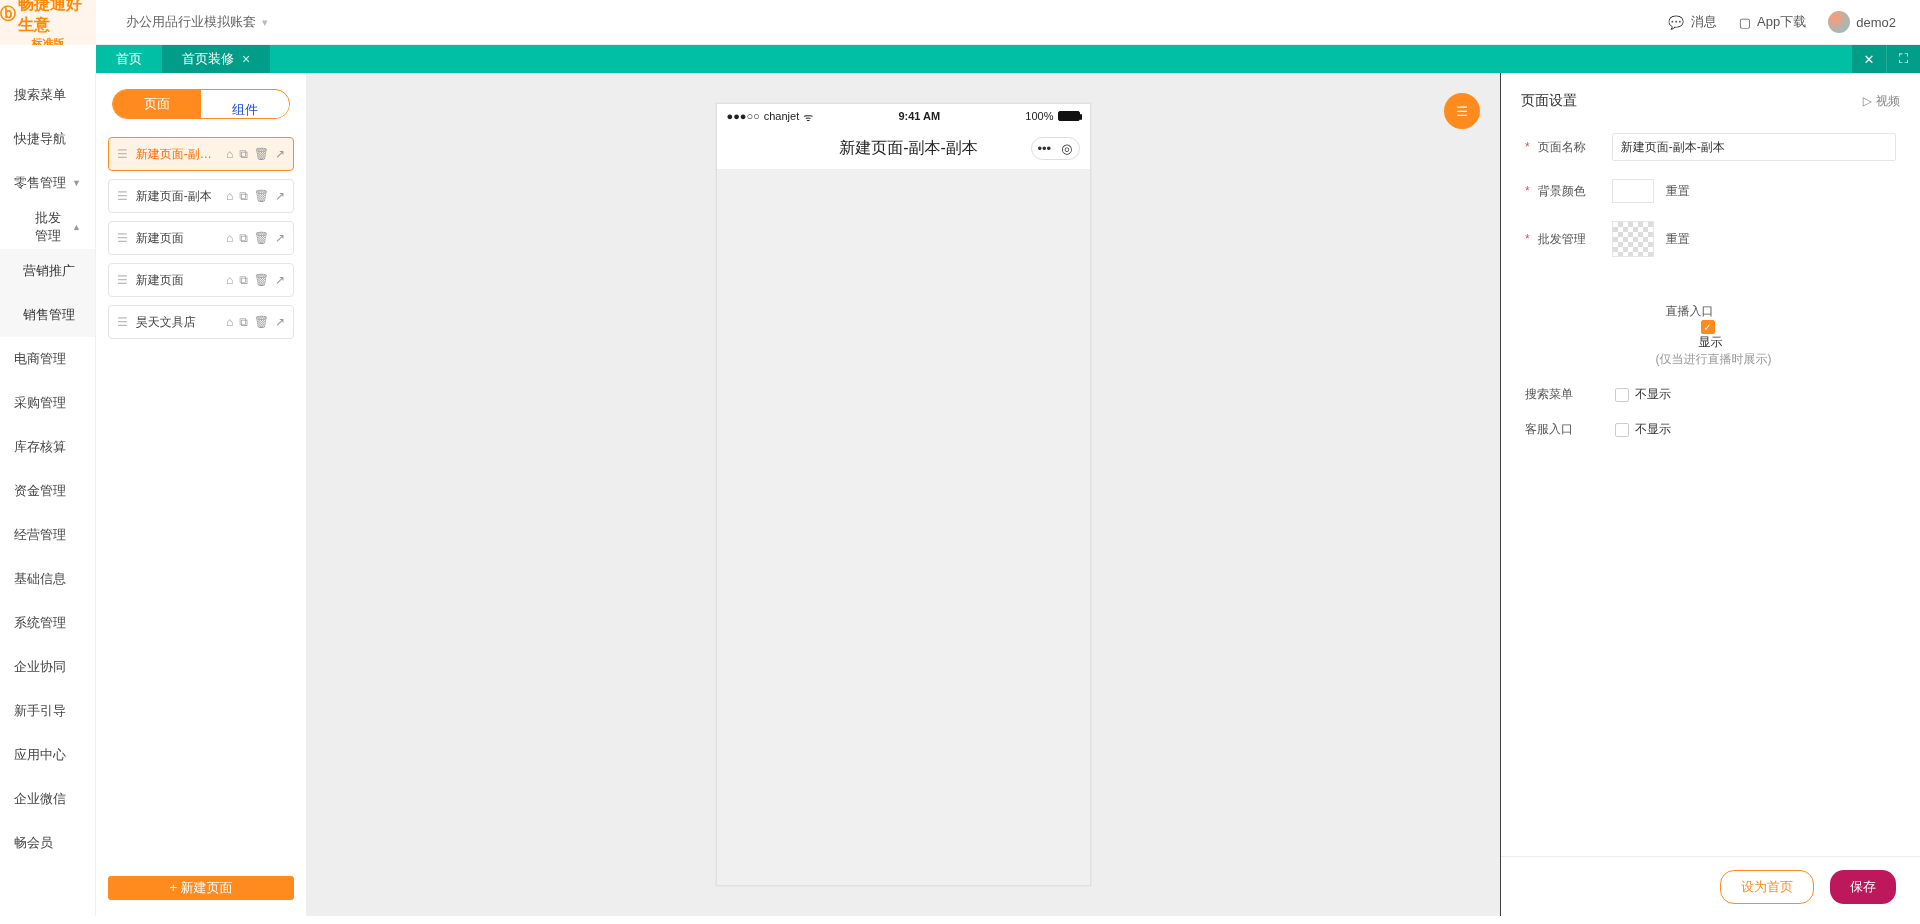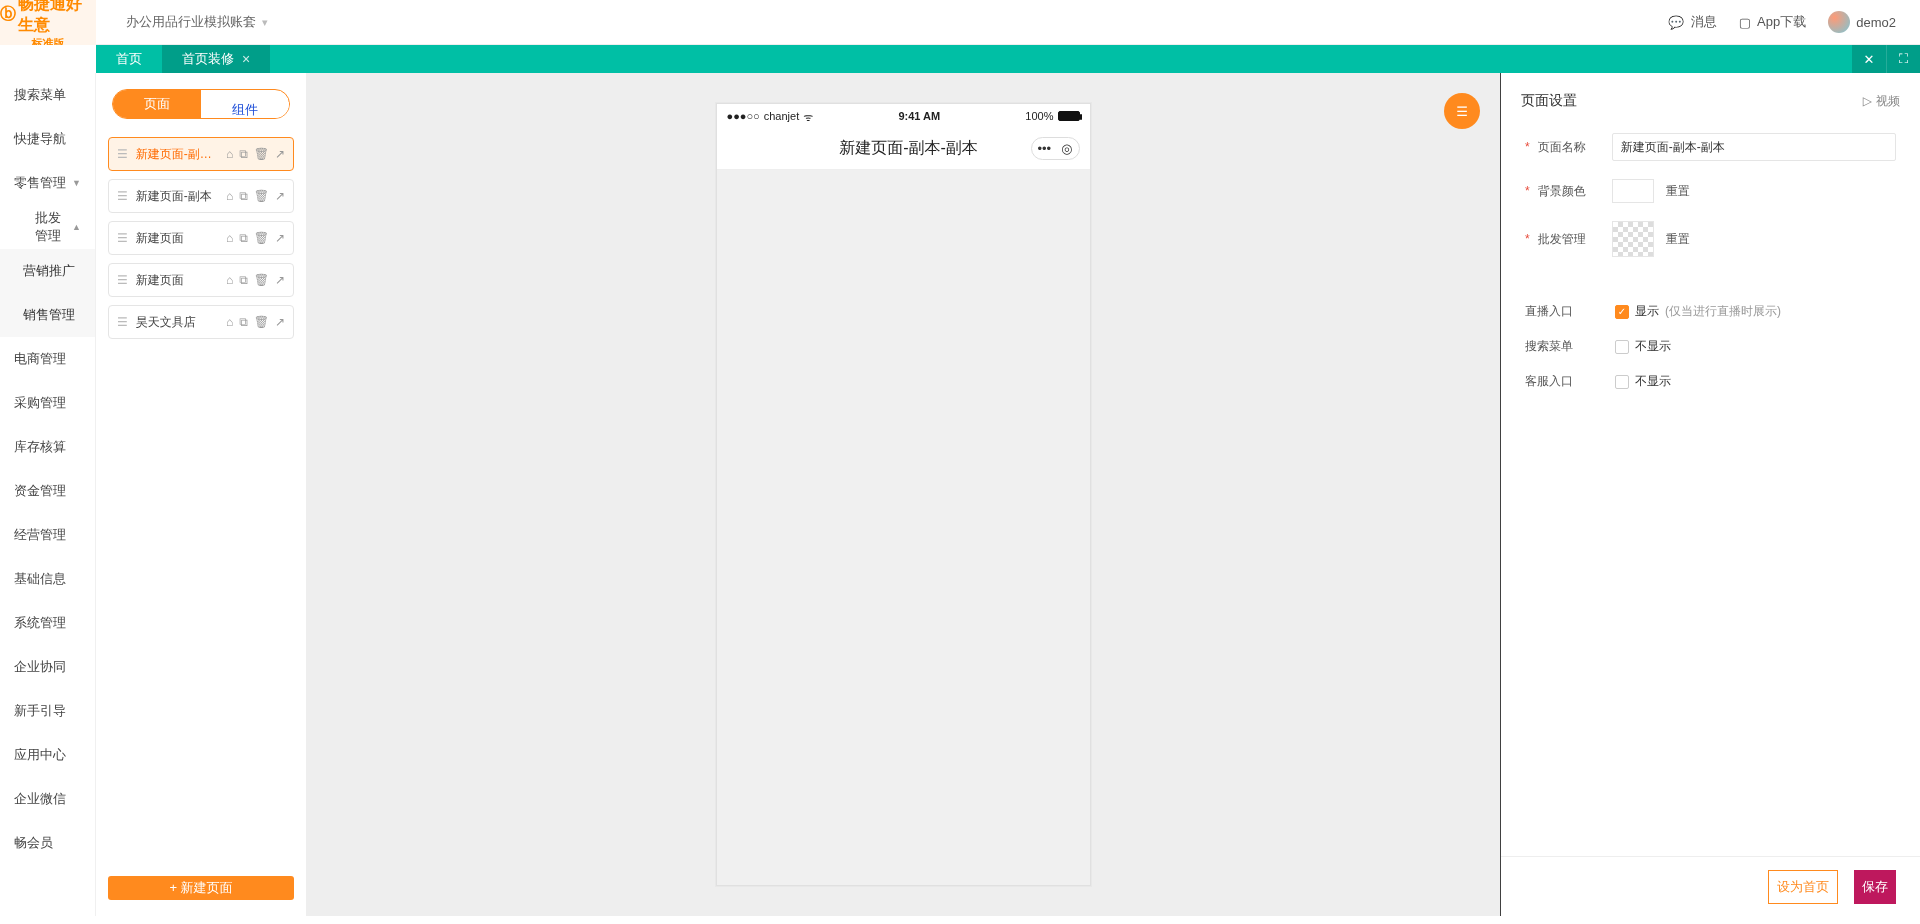--- a/index.html
+++ b/index.html
@@ -78,21 +78,21 @@
     .swatch { width:42px; height:24px; border:1px solid #e5e5e5; background:#fff;}
     .checker { width:42px; height:36px; border:1px solid #e5e5e5;
       background-image: linear-gradient(45deg,#ddd 25%,transparent 25%),linear-gradient(-45deg,#ddd 25%,transparent 25%),linear-gradient(45deg,transparent 75%,#ddd 75%),linear-gradient(-45deg,transparent 75%,#ddd 75%);
       background-size:10px 10px; background-position:0 0,0 5px,5px -5px,-5px 0px;}
     .reset { margin-left:12px; color:#555; cursor:pointer;}
     .frow.check .cbox { width:14px; height:14px; border:1px solid #ff8a1e; background:#ff8a1e; border-radius:2px; margin-right:6px; display:flex; align-items:center; justify-content:center; color:#fff; font-size:10px;}
     .frow.check .cbox.empty { background:#fff; border-color:#ccc;}
     .frow.check { margin-top:26px;}
     .hint { color:#999; margin-left:6px;}
     .rp-foot { height:60px; border-top:1px solid #eee; display:flex; align-items:center; justify-content:flex-end; gap:16px; padding:0 24px;}
-    .btn { height:34px; padding:0 8px; border-radius:0; display:flex; align-items:center; font-size:13px; cursor:pointer;}
+    .btn { height:34px; padding:0 20px; border-radius:14px; display:flex; align-items:center; font-size:13px; cursor:pointer;}
     .btn.ghost { border:1px solid #ff8a1e; color:#ff8a1e; background:#fff;}
     .btn.solid { background:#be185d; color:#fff;}
   </style>
 </head>
 <body>
 
 <div class="topbar">
   <div class="logo-box">
     <div class="logo-mark">
         <span>ⓑ</span>
@@ -311,21 +311,21 @@
           <div class="swatch"></div>
           <span class="reset">重置</span>
         </div>
         <div class="frow">
           <span class="star">*</span>
             <span class="lab">批发管理</span>
           <div class="checker"></div>
           <span class="reset">重置</span>
         </div>
 
-        <div class="frow check" style="margin-top:46px;">
+        <div class="frow check" style="margin-top:46px;flex-direction:column;">
           <span class="lab" style="width:90px">直播入口</span>
           <span class="cbox">✓</span>
           <span>显示</span>
           <span class="hint">(仅当进行直播时展示)</span>
         </div>
         <div class="frow check" style="margin-top:14px;">
           <span class="lab" style="width:90px">搜索菜单</span>
           <span class="cbox empty"></span>
           <span>不显示</span>
         </div>

